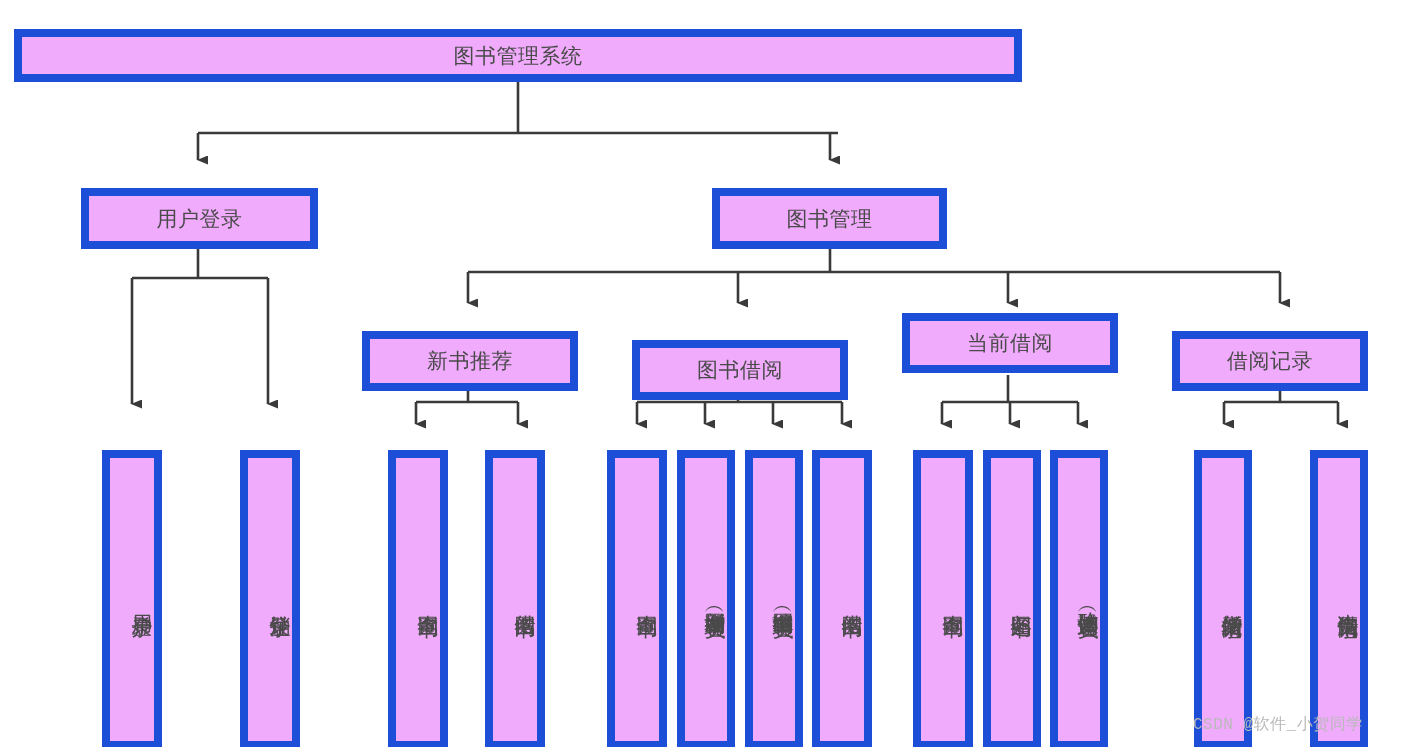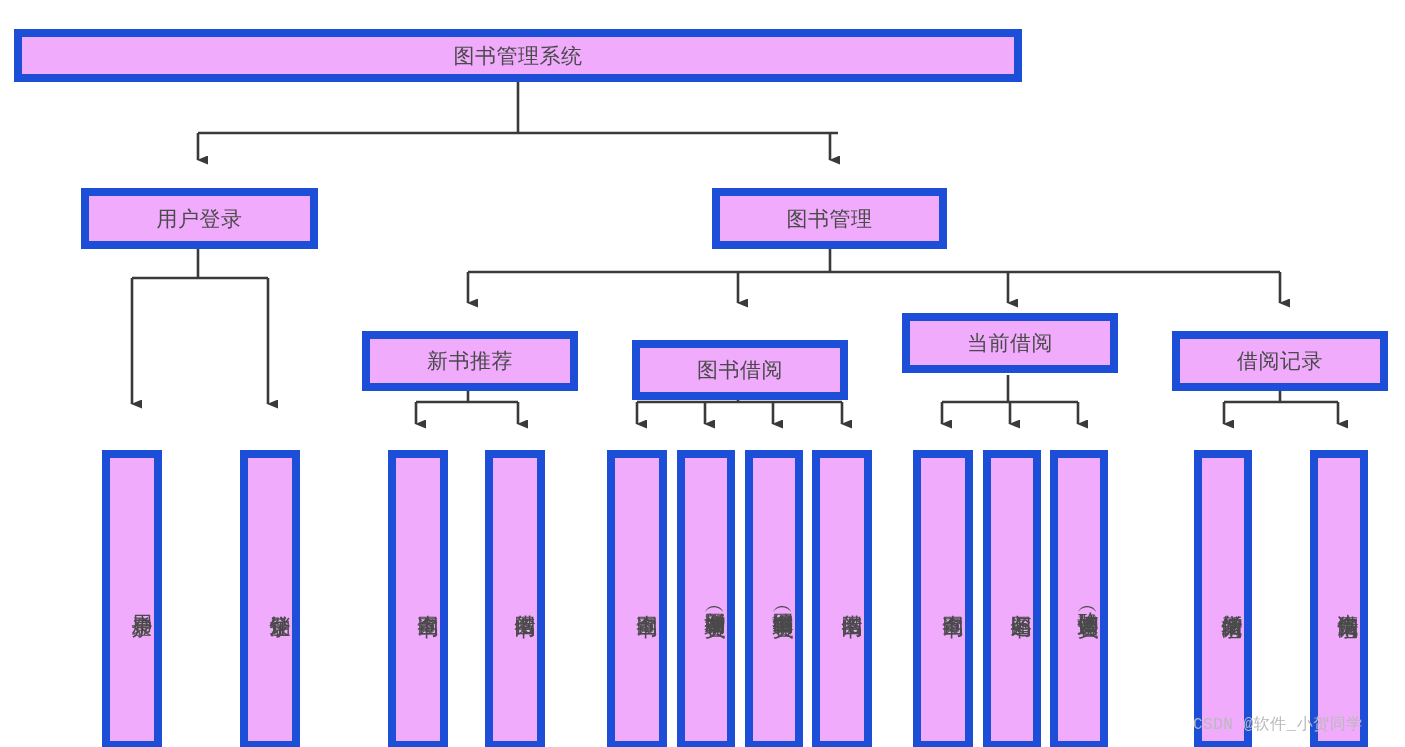--- a/index.html
+++ b/index.html
@@ -137,21 +137,21 @@
   </div>
 
   <div class="node horiz" style="left:632px; top:324px; width:216px; height:60px;">
     <span>图书借阅</span>
   </div>
 
   <div class="node horiz" style="left:902px; top:297px; width:216px; height:60px;">
     <span>当前借阅</span>
   </div>
 
-  <div class="node horiz" style="left:1172px; top:315px; width:216px; height:60px;justify-content:center;">
+  <div class="node horiz" style="left:1172px; top:315px; width:196px; height:60px;justify-content:center;">
     <span>借阅记录</span>
   </div>
 
   <div class="node vert" style="left:102px; top:434px; width:60px; height:299px;">
     <span class="vtext">用户登录</span>
   </div>
 
   <div class="node vert" style="left:240px; top:434px; width:60px; height:299px;">
     <span class="vtext">注销登录</span>
   </div>

